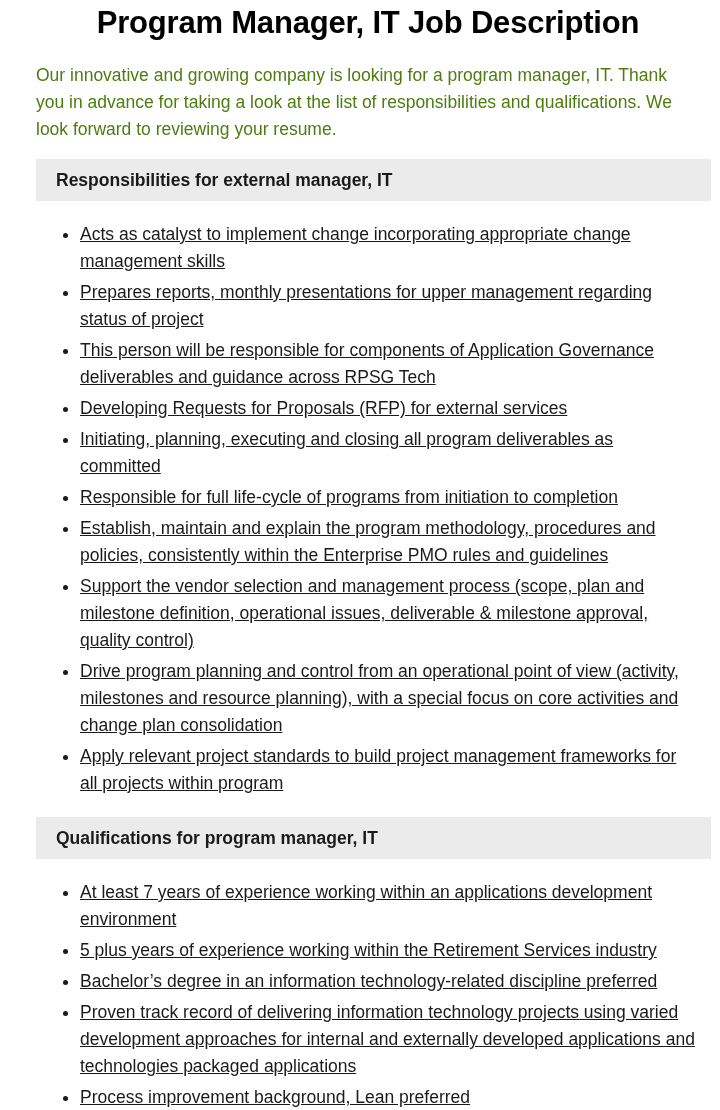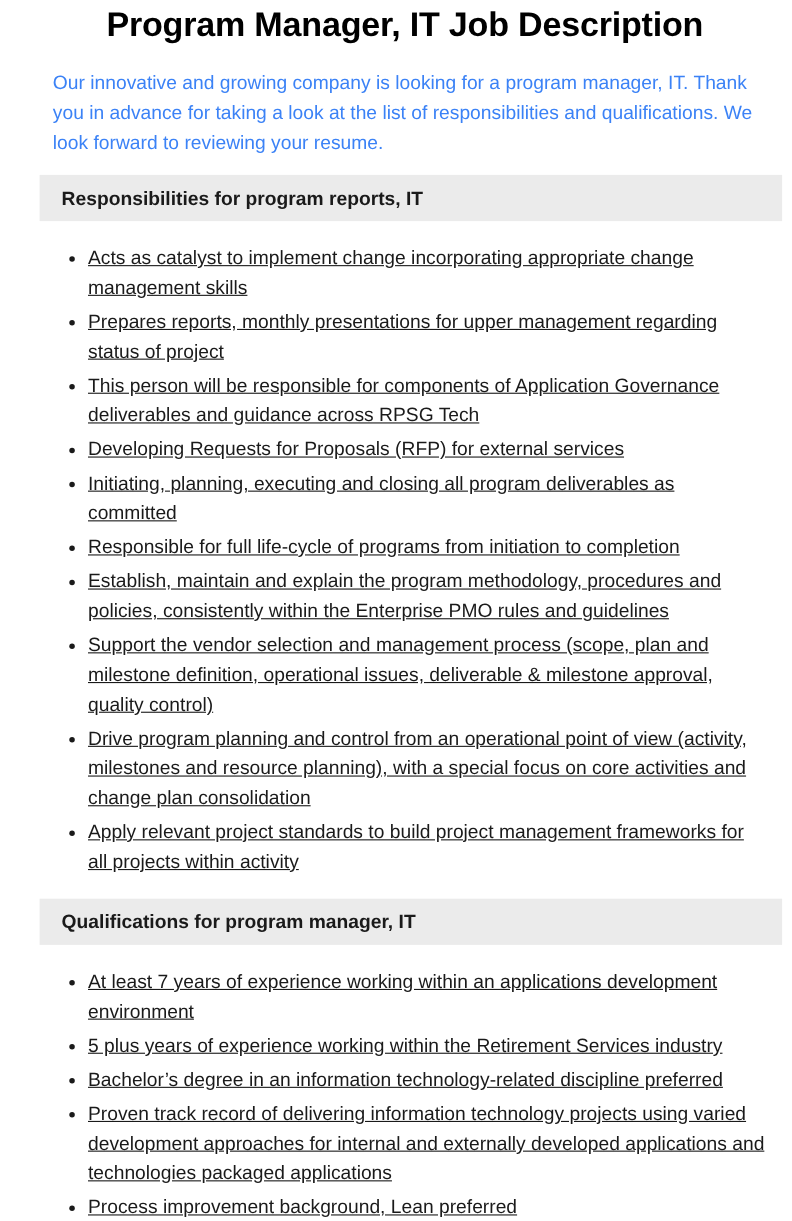--- a/index.html
+++ b/index.html
@@ -15,24 +15,24 @@
     margin: 0;
     padding-top: 2px;
     text-align: center;
     font-size: 31px;
     line-height: 42px;
     font-weight: bold;
     color: #000000;
     letter-spacing: -0.2px;
   }
   .intro {
-    margin: 18px 0 0 12px;
+    margin: 18px 0 0 0;
     font-size: 17.5px;
     line-height: 27px;
-    color: #3b82f6;
+    color: #4d7c0f;
   }
   .section-header {
     margin-top: 16px;
     background: #ebebeb;
     height: 42px;
     padding: 0 20px;
     display: flex;
     align-items: center;
     font-size: 17.5px;
     font-weight: bold;
@@ -48,32 +48,32 @@
   ul li { margin: 4px; padding: 0; text-decoration: underline; }
   .qual-header { margin-top: 20px; }
 </style>
 </head>
 <body>
 
 <div class="page">
   <h1>Program Manager, IT Job Description</h1>
   <p class="intro">Our innovative and growing company is looking for a program manager, IT. Thank you in advance for taking a look at the list of responsibilities and qualifications. We look forward to reviewing your resume.</p>
 
-  <div class="section-header">Responsibilities for program reports, IT</div>
+  <div class="section-header">Responsibilities for external manager, IT</div>
   <ul>
     <li>Acts as catalyst to implement change incorporating appropriate change management skills</li>
     <li>Prepares reports, monthly presentations for upper management regarding status of project</li>
     <li>This person will be responsible for components of Application Governance deliverables and guidance across RPSG Tech</li>
     <li>Developing Requests for Proposals (RFP) for external services</li>
     <li>Initiating, planning, executing and closing all program deliverables as committed</li>
     <li>Responsible for full life-cycle of programs from initiation to completion</li>
     <li>Establish, maintain and explain the program methodology, procedures and policies, consistently within the Enterprise PMO rules and guidelines</li>
     <li>Support the vendor selection and management process (scope, plan and milestone definition, operational issues, deliverable &amp; milestone approval, quality control)</li>
     <li>Drive program planning and control from an operational point of view (activity, milestones and resource planning), with a special focus on core activities and change plan consolidation</li>
-    <li>Apply relevant project standards to build project management frameworks for all projects within activity</li>
+    <li>Apply relevant project standards to build project management frameworks for all projects within program</li>
   </ul>
 
   <div class="section-header qual-header">Qualifications for program manager, IT</div>
   <ul>
     <li>At least 7 years of experience working within an applications development environment</li>
     <li>5 plus years of experience working within the Retirement Services industry</li>
     <li>Bachelor’s degree in an information technology-related discipline preferred</li>
     <li>Proven track record of delivering information technology projects using varied development approaches for internal and externally developed applications and technologies packaged applications</li>
     <li>Process improvement background, Lean preferred</li>
     <li>High attention to detail and ability to work within deadlines</li>

